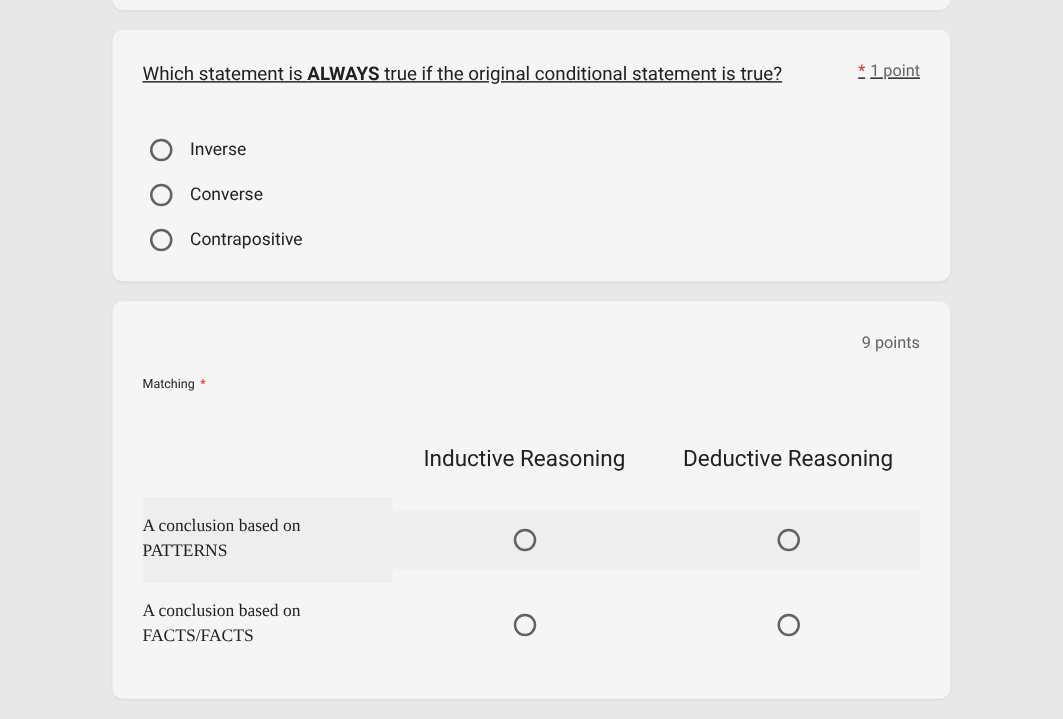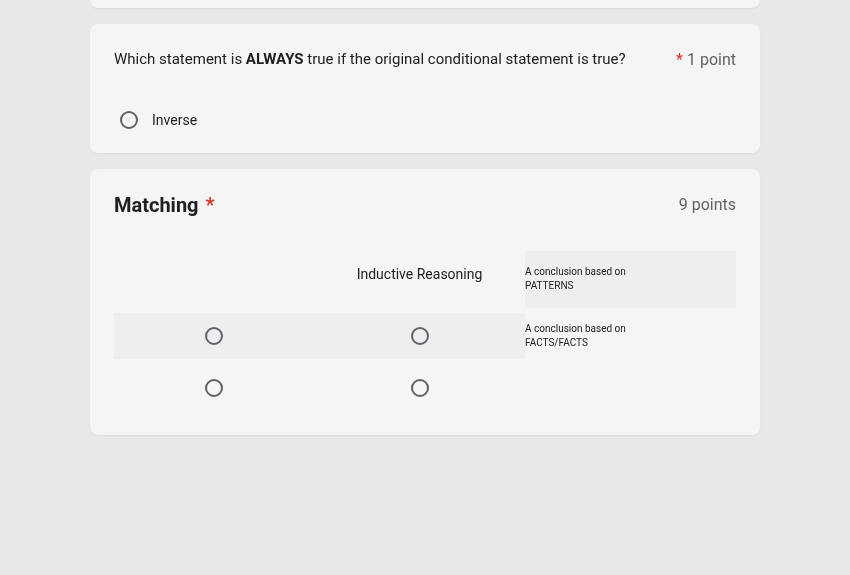--- a/index.html
+++ b/index.html
@@ -22,31 +22,32 @@
     height: 8px;
     padding: 0;
     margin-bottom: 16px;
     border-radius: 0 0 8px 8px;
   }
   .q-header {
     display: flex;
     align-items: flex-start;
     gap: 8px;
     margin-bottom: 20px;
+    text-decoration: underline;
   }
   .q-text {
     flex: 1;
     font-size: 15px;
     color: #202124;
     line-height: 1.5;
   }
   .q-text b { font-weight: 700; }
   .req-star { color: #d93025; margin-left: 2px; }
   .points {
-    font-size: 16px;
+    font-size: 13px;
     color: #5f6368;
     white-space: nowrap;
     padding-top: 2px;
   }
   .points .star { color: #d93025; margin-right: 4px; }
   .options { display: flex; flex-direction: column; gap: 18px; padding-left: 6px; margin-top: 40px; }
   .option {
     display: flex;
     align-items: center;
     gap: 14px;
@@ -54,46 +55,48 @@
   }
   .radio {
     width: 18px;
     height: 18px;
     border: 2px solid #5f6368;
     border-radius: 50%;
     flex-shrink: 0;
   }
   .opt-label { font-size: 14px; color: #202124; }
   .match-title {
-    font-size: 20px;
-    font-weight: 700;
+    font-size: 10px;
+    font-weight: 400;
     color: #202124;
+    margin-top: 37px;
   }
   .match-header-row {
     display: flex;
     align-items: flex-start;
     justify-content: space-between;
     margin-bottom: 34px;
   }
   .match-grid {
     display: grid;
     grid-template-columns: 200px 1fr 1fr;
     align-items: center;
   }
   .col-header {
-    font-size: 14px;
+    font-size: 18px;
     color: #202124;
     text-align: center;
     padding: 10px 4px 20px;
   }
   .row-label {
-    font-size: 10px;
+    font-size: 14px;
     color: #202124;
     line-height: 1.45;
     padding: 14px 0;
+    font-family: Liberation Serif, serif;
   }
   .cell {
     display: flex;
     justify-content: center;
     align-items: center;
     padding: 14px 0;
   }
   .row-bg { background: #eeeeee; }
 </style>
 </head>
@@ -108,34 +111,43 @@
     </div>
     <div class="points">
       <span class="star">*</span><span>1 point</span>
     </div>
   </div>
   <div class="options">
     <div class="option">
       <div class="radio"></div>
       <div class="opt-label">Inverse</div>
     </div>
+    <div class="option">
+      <div class="radio"></div>
+      <div class="opt-label">Converse</div>
+    </div>
+    <div class="option">
+      <div class="radio"></div>
+      <div class="opt-label">Contrapositive</div>
+    </div>
   </div>
 </div>
 
 <div class="card">
   <div class="match-header-row">
     <div class="match-title">
       <span>Matching</span><span class="req-star"> *</span>
     </div>
     <div class="points">9 points</div>
   </div>
 
   <div class="match-grid">
     <div></div>
     <div class="col-header">Inductive Reasoning</div>
+    <div class="col-header">Deductive Reasoning</div>
 
     <div class="row-label row-bg">
       <span>A conclusion based on</span><br>
       <span>PATTERNS</span>
     </div>
     <div class="cell row-bg">
         <div class="radio"></div>
       </div>
     <div class="cell row-bg">
         <div class="radio"></div>

